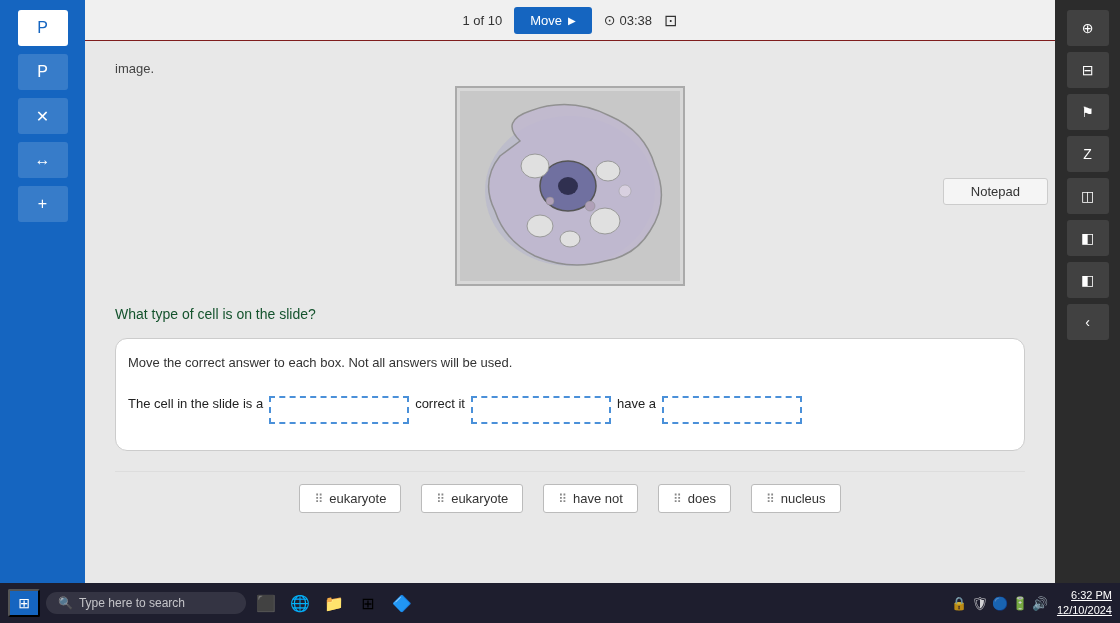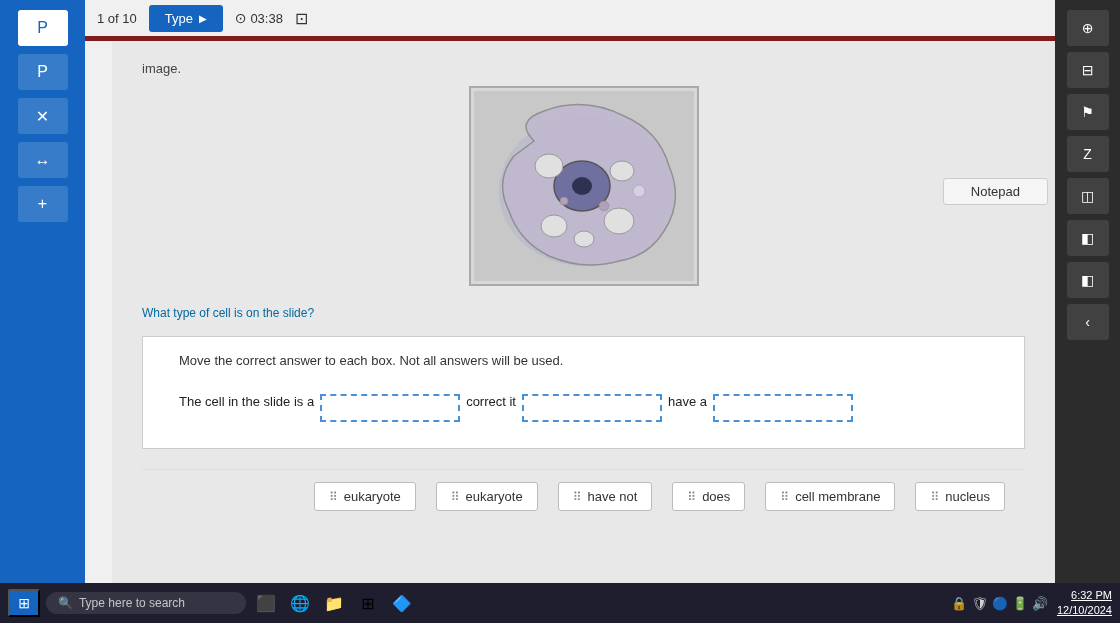--- a/index.html
+++ b/index.html
@@ -23,24 +23,24 @@
       display: flex;
       flex-direction: column;
     }
 
     
     .top-bar {
       background: #f0f0f0;
       height: 41px;
       display: flex;
       align-items: center;
-      justify-content: flex-start;
+      justify-content: center;
       padding: 0 12px;
       gap: 12px;
-      border-bottom: 5px solid #7f1d1d;
+      border-bottom: 1px solid #7f1d1d;
     }
 
     .progress-text {
       font-size: 13px;
       color: #333;
     }
 
     .next-btn {
       background: #1565c0;
       color: white;
@@ -78,21 +78,20 @@
       font-size: 16px;
       color: #333;
     }
 
     
     .content-area {
       flex: 1;
       background: #e8e8e8;
       padding: 20px 30px;
       overflow-y: auto;
-      margin-left: 27px;
     }
 
     .image-label {
       font-size: 13px;
       color: #444;
       margin-bottom: 10px;
     }
 
     .cell-image-container {
       width: 230px;
@@ -107,31 +106,31 @@
       overflow: hidden;
     }
 
     
     .cell-svg {
       width: 220px;
       height: 190px;
     }
 
     .question-text {
-      font-size: 12px;
-      color: #0369a1;
+      font-size: 14px;
+      color: #14532d;
       margin-bottom: 16px;
     }
 
     
     .answer-box {
       background: white;
       border: 1px solid #ccc;
-      border-radius: 0;
-      padding: 16px 36px;
+      border-radius: 12px;
+      padding: 16px 12px;
       margin-bottom: 20px;
     }
 
     .answer-instruction {
       font-size: 13px;
       color: #333;
       margin-bottom: 16px;
     }
 
     .fill-sentence {
@@ -151,21 +150,21 @@
       background: transparent;
       vertical-align: middle;
     }
 
     
     .choices-bar {
       background: #e8e8e8;
       padding: 12px 20px;
       display: flex;
       align-items: center;
-      justify-content: flex-end;
+      justify-content: center;
       gap: 20px;
       flex-wrap: wrap;
       border-top: 1px solid #ddd;
     }
 
     .choice-chip {
       background: white;
       border: 1px solid #bbb;
       border-radius: 3px;
       padding: 6px 14px;
@@ -345,21 +344,21 @@
   <button class="sidebar-btn">P</button>
   <button class="sidebar-btn">✕</button>
   <button class="sidebar-btn">↔</button>
   <button class="sidebar-btn">+</button>
 </div>
 
 <div class="main-window">
 
   <div class="top-bar">
     <span class="progress-text">1 of 10</span>
-    <button class="next-btn">Type</button>
+    <button class="next-btn">Move</button>
     <div class="timer">
       <span class="timer-icon">⊙</span>
       <span>03:38</span>
     </div>
     <button class="expand-btn">⊡</button>
   </div>
 
   <div class="content-area">
     <div class="image-label">image.</div>
 
@@ -401,21 +400,20 @@
         <span>have a</span>
         <div class="drop-box"></div>
       </div>
     </div>
 
     <div class="choices-bar">
       <div class="choice-chip">eukaryote</div>
       <div class="choice-chip">eukaryote</div>
       <div class="choice-chip">have not</div>
       <div class="choice-chip">does</div>
-      <div class="choice-chip">cell membrane</div>
       <div class="choice-chip">nucleus</div>
     </div>
   </div>
 </div>
 
 <div class="right-sidebar">
   <button class="right-btn">⊕</button>
   <button class="right-btn">⊟</button>
   <button class="right-btn">⚑</button>
   <button class="right-btn">Z</button>

